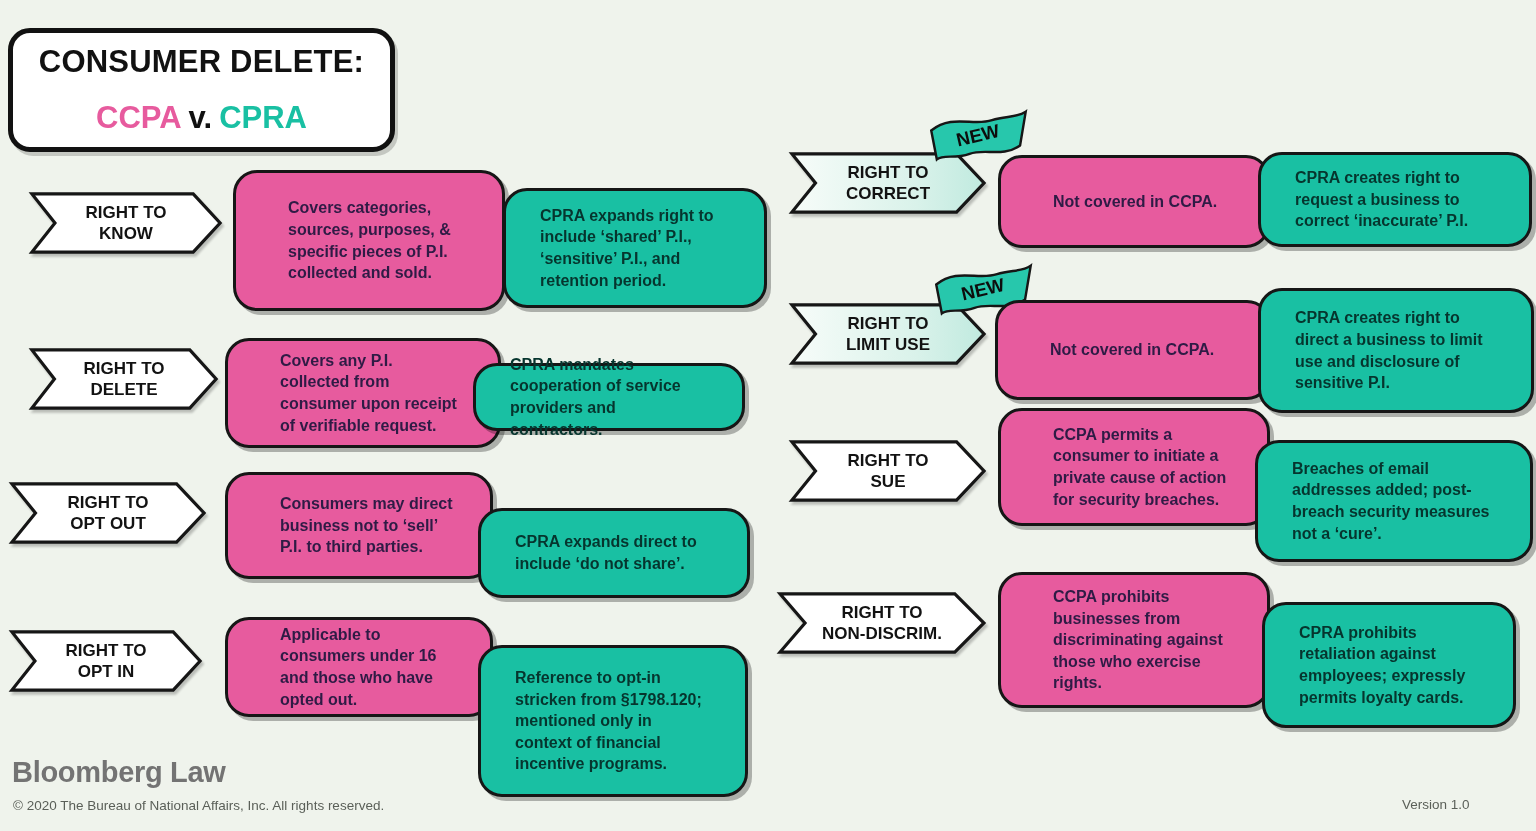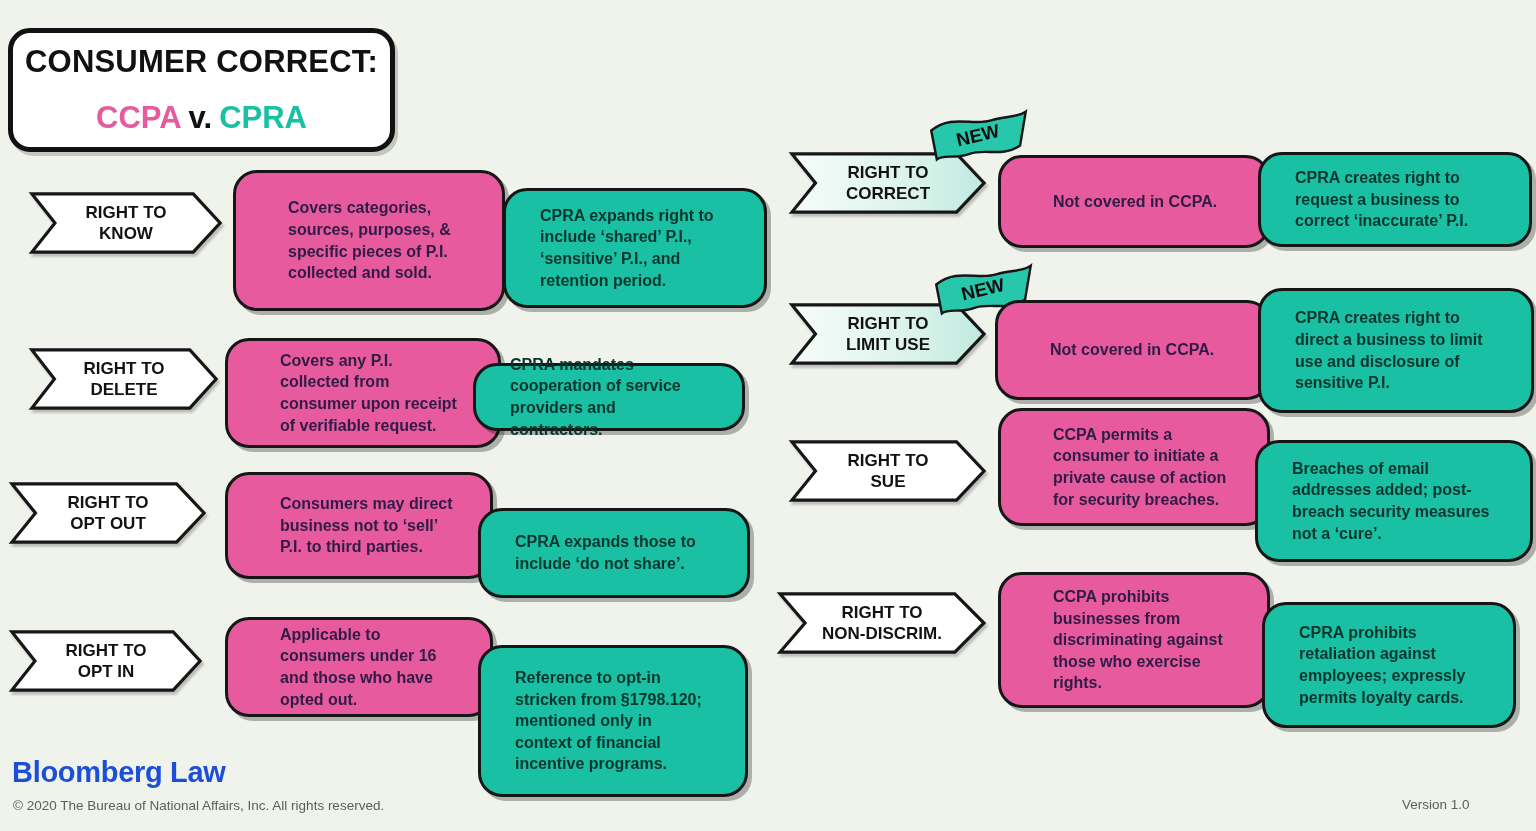--- a/index.html
+++ b/index.html
@@ -69,21 +69,21 @@
   .cpra-box{background:var(--teal);z-index:4;}
   .cpra-box p{color:var(--teal_text);}
 
   
   .flag{position:absolute;z-index:2;}
   .flag svg{width:100%;height:100%;overflow:visible;}
   .flag-band{fill:var(--flag_teal);stroke:var(--border);stroke-width:2.6;}
   .flag-text{font-family:"Liberation Sans","DejaVu Sans",sans-serif;font-size:20px;font-weight:bold;fill:#0d0d0d;text-anchor:middle;}
 
   
-  .brand{position:absolute;left:12px;top:756px;font-size:29px;font-weight:bold;color:#1d4ed8;letter-spacing:-0.3px;}
+  .brand{position:absolute;left:12px;top:756px;font-size:29px;font-weight:bold;color:#737373;letter-spacing:-0.3px;}
   .copyright{position:absolute;left:13px;top:798px;font-size:13.5px;color:var(--footer_gray);}
   .version{position:absolute;left:1402px;top:797px;font-size:13.5px;color:var(--footer_gray);}
 </style>
 </head>
 <body>
 
 <div id="stage">
 
   
   <svg width="0" height="0" style="position:absolute" aria-hidden="true">
@@ -91,21 +91,21 @@
       <linearGradient id="gmint" x1="0" y1="0" x2="1" y2="0">
         <stop offset="0" stop-color="#f7fcf9"></stop>
         <stop offset="0.65" stop-color="#d9f2ea"></stop>
         <stop offset="1" stop-color="#c0eadf"></stop>
       </linearGradient>
     </defs>
   </svg>
 
   
   <div class="title-box">
-    <div class="title-line1">CONSUMER CORRECT:</div>
+    <div class="title-line1">CONSUMER DELETE:</div>
     <div class="title-line2">
       <span class="t-ccpa">CCPA</span><span class="t-vs">v.</span><span class="t-cpra">CPRA</span>
     </div>
   </div>
 
   
   <section>
     <div class="arrow" style="left:30px;top:192px;width:192px;height:62px">
       <svg viewBox="0 0 200 64" preserveAspectRatio="none">
           <polygon class="arrow-poly white" points="2,2 170,2 198,32 170,62 2,62 26,32"></polygon>
@@ -150,21 +150,21 @@
         </svg>
       <div class="arrow-label">
           <span>RIGHT TO</span>
           <span>OPT OUT</span>
         </div>
     </div>
     <div class="box ccpa-box" style="left:225px;top:472px;width:268px;height:107px">
         <p>Consumers may direct business not to ‘sell’ P.I. to third parties.</p>
       </div>
     <div class="box cpra-box" style="left:478px;top:508px;width:272px;height:90px">
-        <p>CPRA expands those to include ‘do not share’.</p>
+        <p>CPRA expands direct to include ‘do not share’.</p>
       </div>
   </section>
 
   
   <section>
     <div class="arrow" style="left:10px;top:630px;width:192px;height:62px">
       <svg viewBox="0 0 200 64" preserveAspectRatio="none">
           <polygon class="arrow-poly white" points="2,2 170,2 198,32 170,62 2,62 26,32"></polygon>
         </svg>
       <div class="arrow-label">

